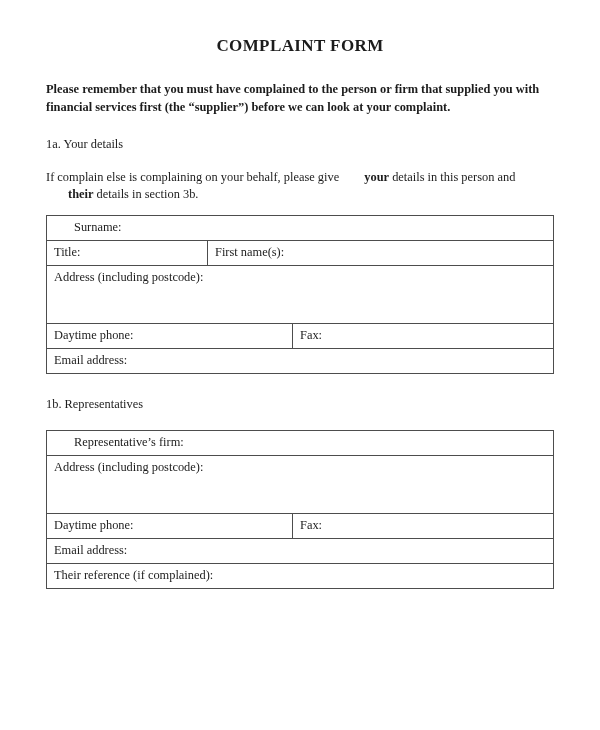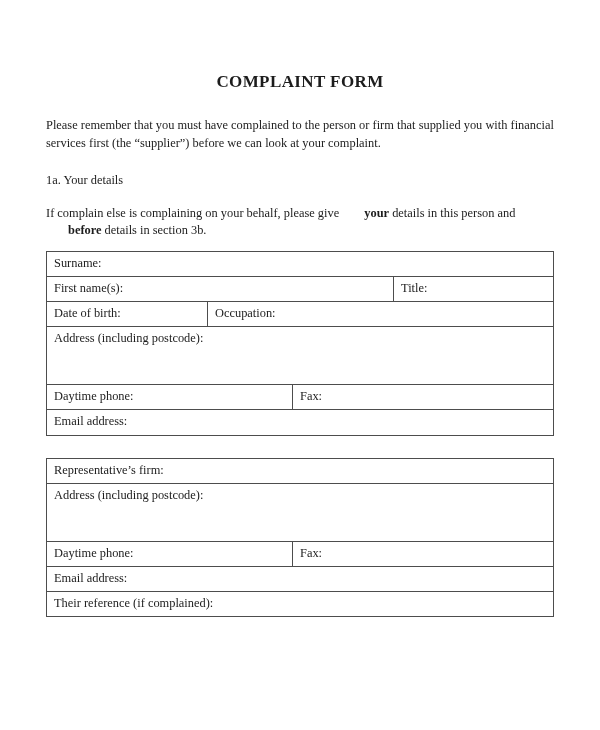--- a/index.html
+++ b/index.html
@@ -3,47 +3,47 @@
 <meta charset="utf-8">
 <style>
   * { margin: 0; padding: 0; box-sizing: border-box; }
   html, body { background: #ffffff; }
   .page {
     width: 600px;
     height: 730px;
     background: #ffffff;
     font-family: "Liberation Serif", serif;
     color: #1c1c1c;
-    padding: 56px 46px 0 46px;
+    padding: 20px 46px 0 46px;
     font-size: 12.4px;
     line-height: 1.38;
   }
   .form-title {
     font-size: 17px;
     font-weight: bold;
     text-align: center;
     letter-spacing: 0.4px;
     margin-top: 14px;
     margin-bottom: 24px;
   }
   .intro { margin-bottom: 20px; }
   .intro .normal-line { display: block; }
-  .intro .bold-line { display: block; font-weight: normal; }
+  .intro .bold-line { display: block; font-weight: bold; }
   .section-heading {
     font-weight: normal;
     margin-bottom: 16px;
   }
   .section-note { margin-bottom: 12px; }
   .section-note b { font-weight: bold; margin-left: 22px; }
   .ftable {
     border: 1px solid #4d4d4d;
     margin-bottom: 22px;
   }
   .frow { display: flex; border-top: 1px solid #4d4d4d; }
-  .frow:first-child { border-top: none; }
+  .frow:first-child { border-top: none; margin-left: 20px; }
   .fcell {
     padding: 3px 7px 4px 7px;
     min-height: 23px;
     flex: 1 1 auto;
   }
   .fcell + .fcell { border-left: 1px solid #4d4d4d; }
   .fcell.w-title { flex: 0 0 160px; }
   .fcell.w-phone { flex: 0 0 245px; }
   .fcell.tall { height: 57px; }
 </style>
@@ -53,46 +53,43 @@
 <div class="page">
 
   <h1 class="form-title">COMPLAINT FORM</h1>
 
   <p class="intro">
     <span class="bold-line">Please remember that you must have complained to the person or firm that supplied you with financial services first (the “supplier”)  before we can look at your complaint.</span>
   </p>
 
   <div class="section-heading">1a. Your details</div>
 
-  <p class="section-note"><span>If complain else is complaining on your behalf, please give </span><b>your</b><span> details in this person and </span><b>before</b><span> details in section 3b.</span></p>
+  <p class="section-note"><span>If complain else is complaining on your behalf, please give </span><b>your</b><span> details in this person and </span><b>their</b><span> details in section 3b.</span></p>
 
   <div class="ftable">
     <div class="frow">
       <div class="fcell">Surname:</div>
     </div>
     <div class="frow">
+      <div class="fcell w-title">Title:</div>
       <div class="fcell">First name(s):</div>
-      <div class="fcell w-title">Title:</div>
-    </div>
-    <div class="frow">
-      <div class="fcell w-title">Date of birth:</div>
-      <div class="fcell">Occupation:</div>
     </div>
     <div class="frow">
       <div class="fcell tall">Address (including postcode):</div>
     </div>
     <div class="frow">
       <div class="fcell w-phone">Daytime phone:</div>
       <div class="fcell">Fax:</div>
     </div>
     <div class="frow">
       <div class="fcell">Email address:</div>
     </div>
   </div>
 
+  <div class="section-heading">1b. Representatives</div>
 
 
   <div class="ftable">
     <div class="frow">
       <div class="fcell">Representative’s firm:</div>
     </div>
     <div class="frow">
       <div class="fcell tall">Address (including postcode):</div>
     </div>
     <div class="frow">

